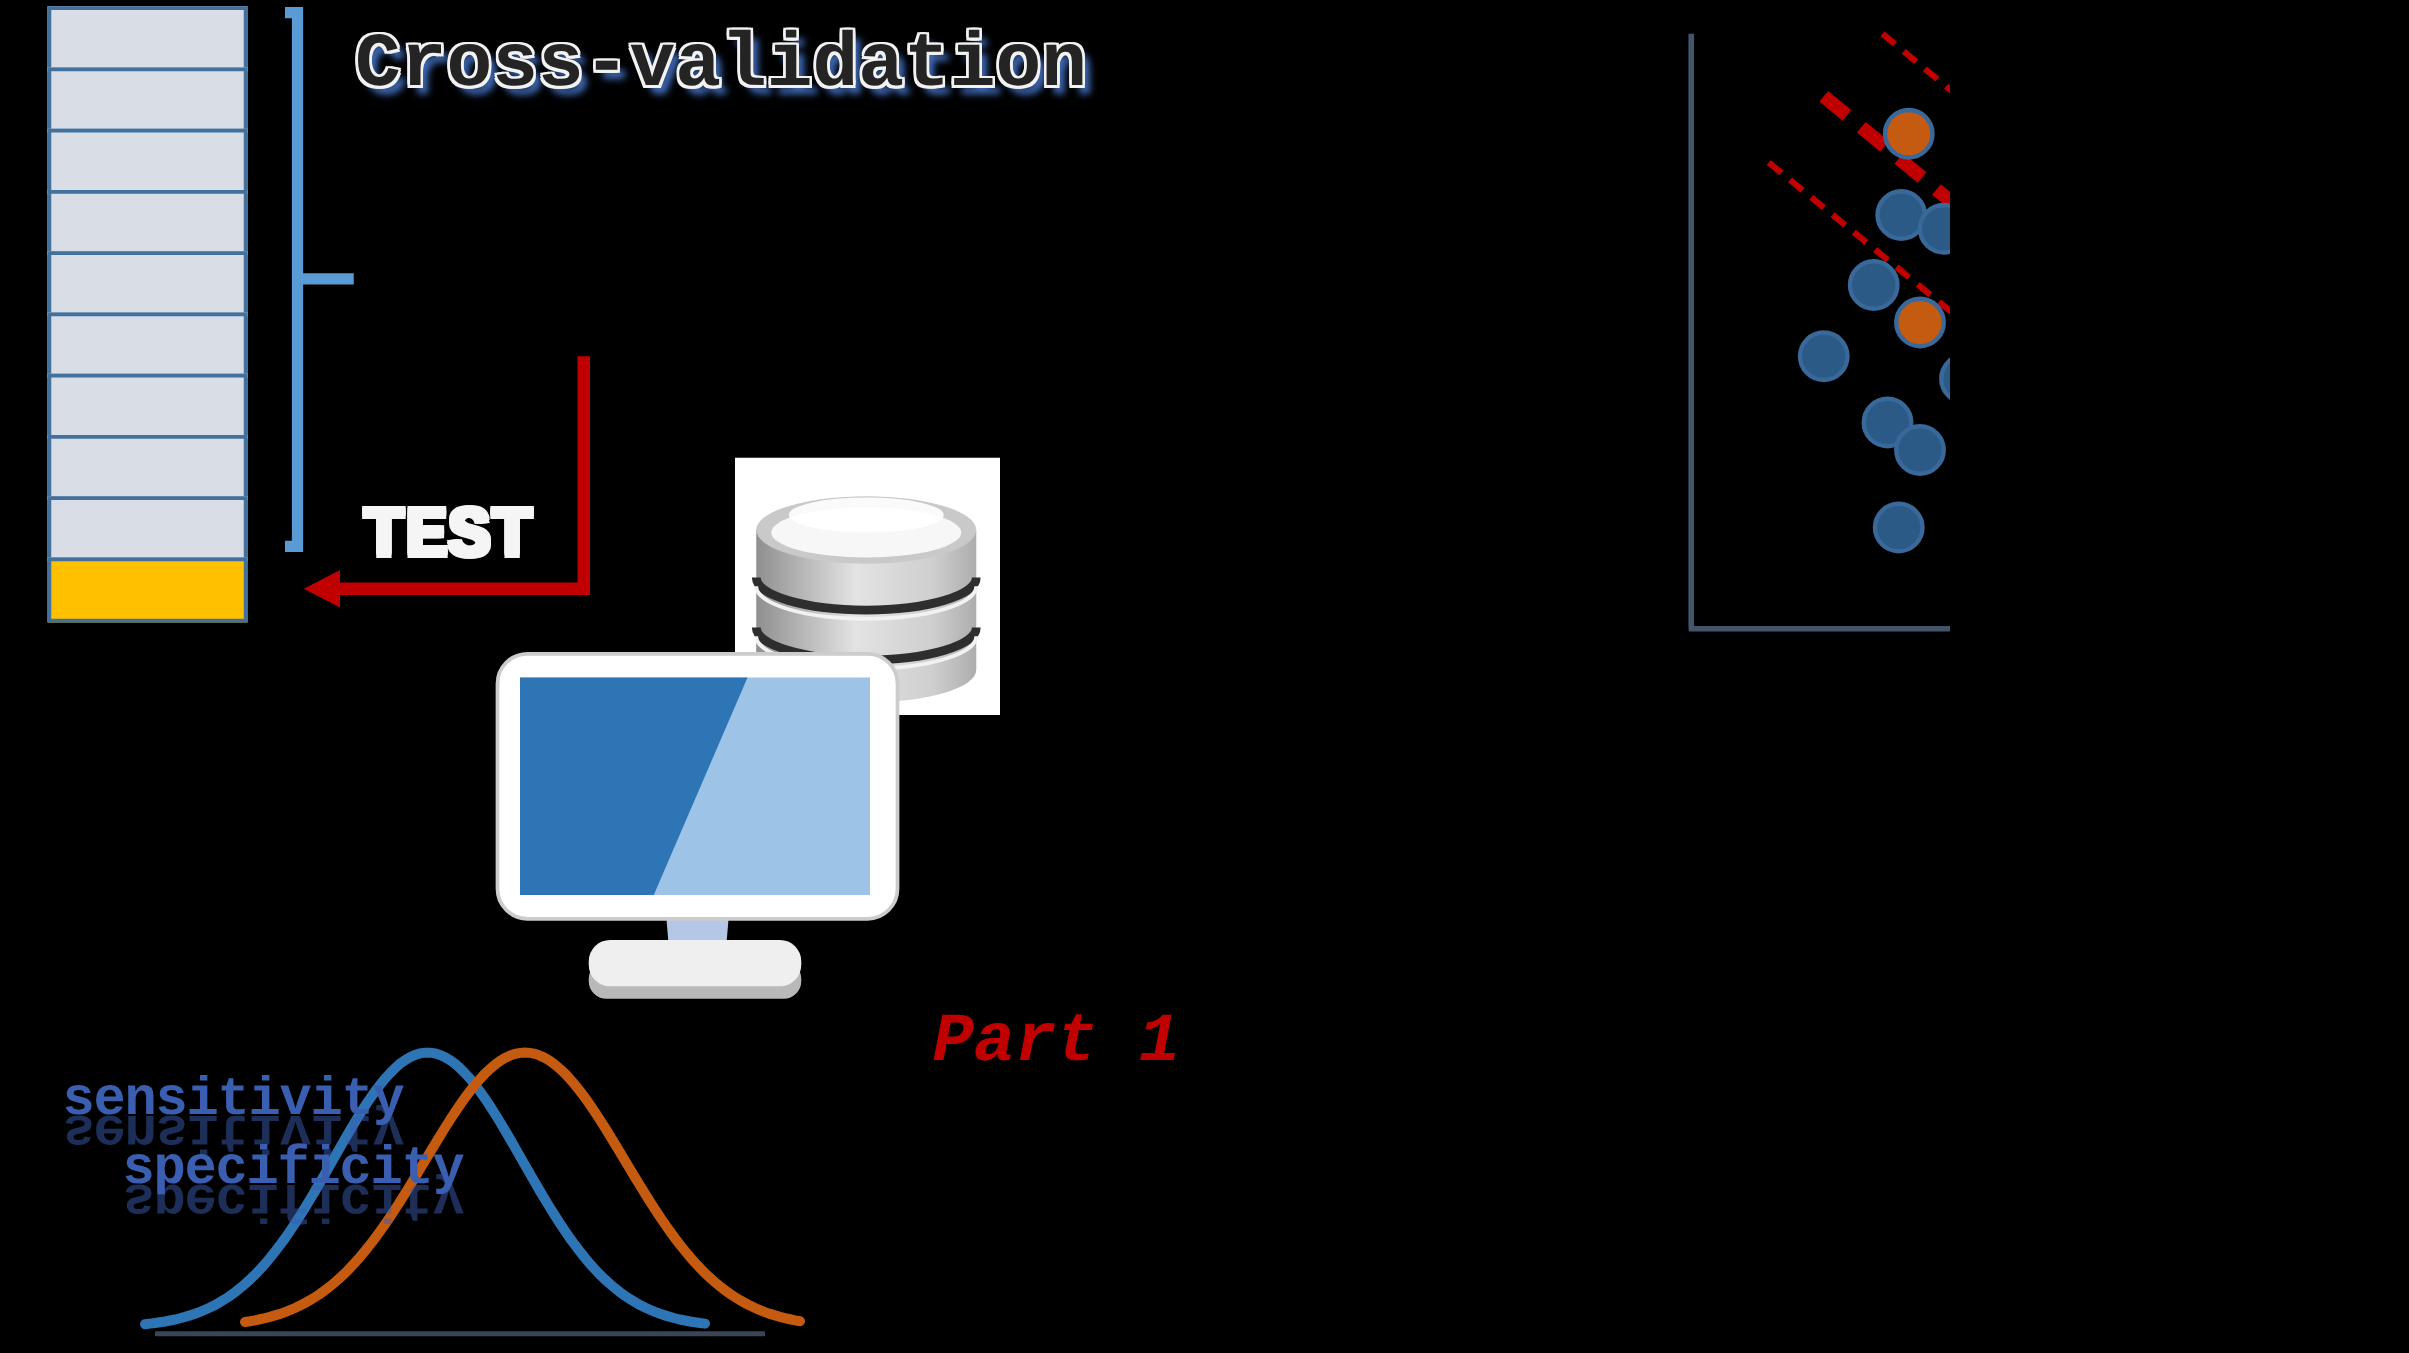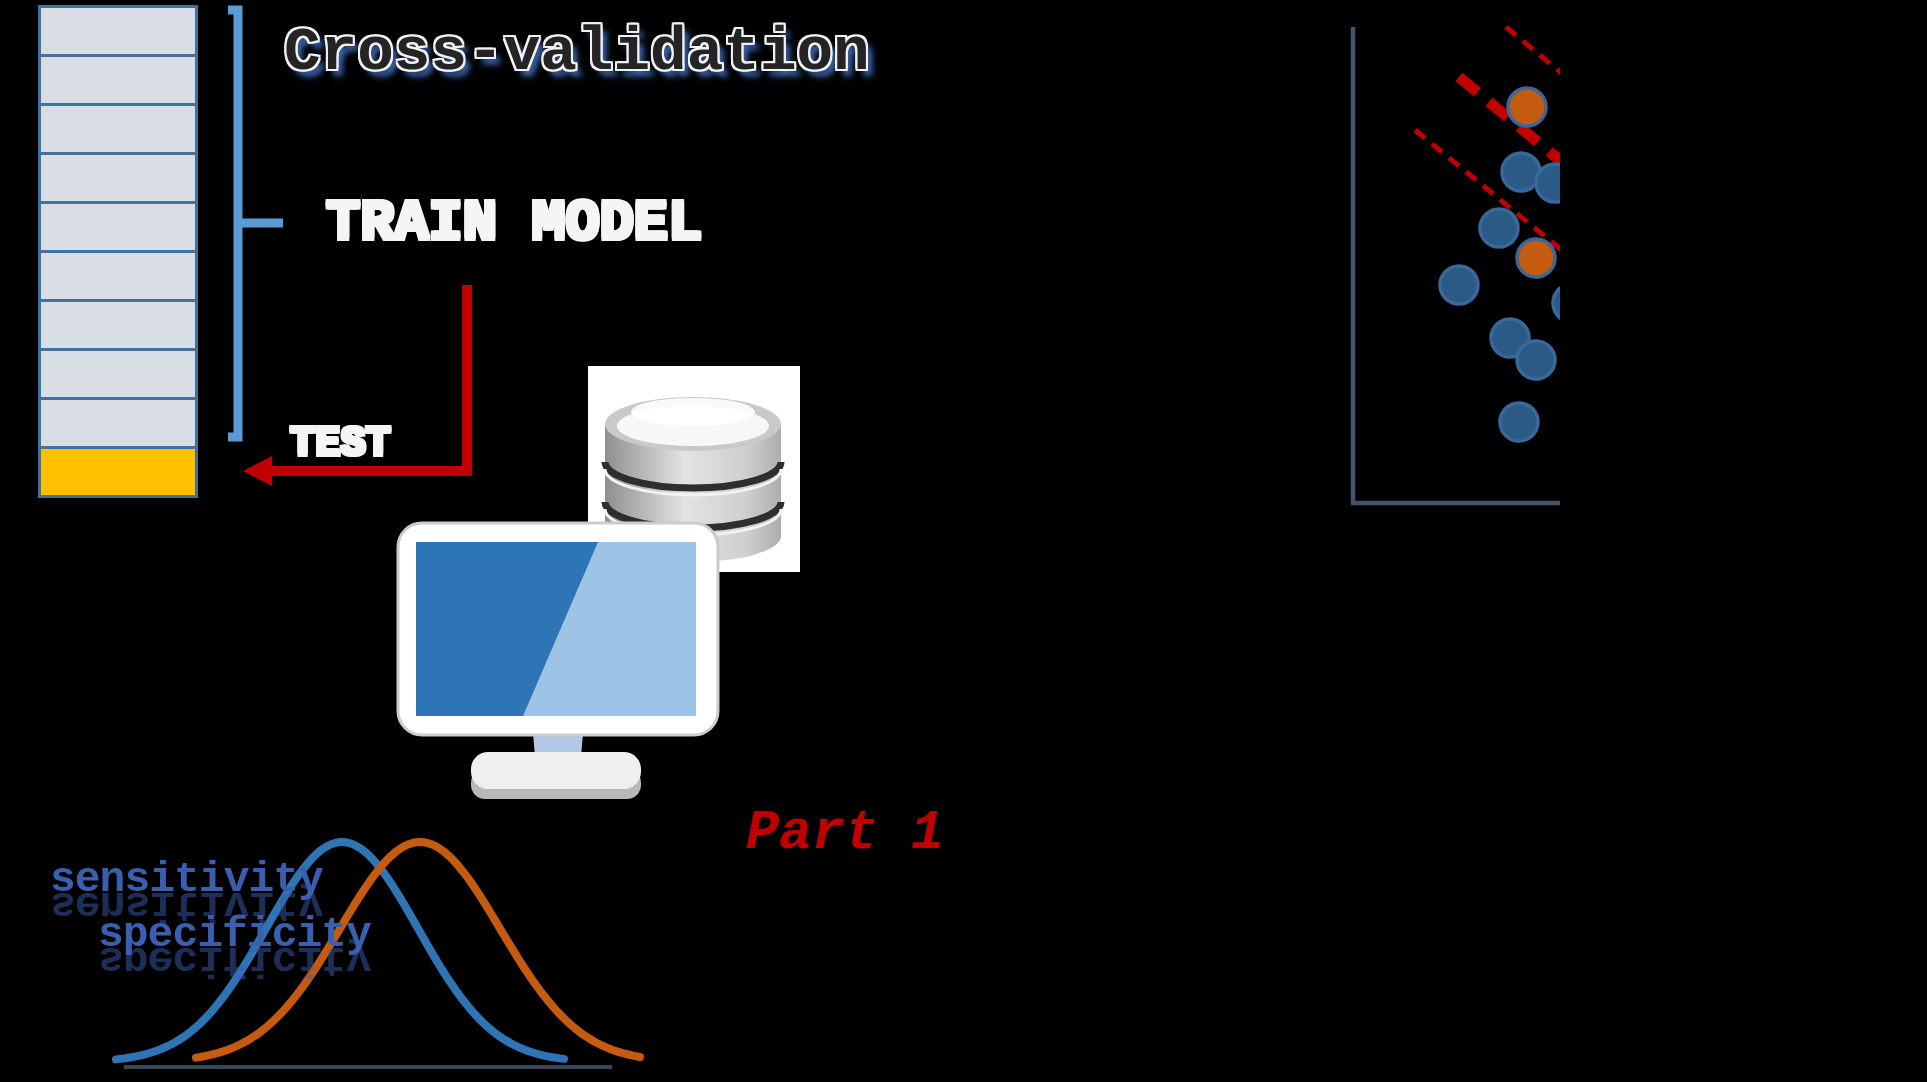--- a/index.html
+++ b/index.html
@@ -21,21 +21,21 @@
       6px 7px 6px rgba(68,114,196,.95);}
   .engraved{font-weight:bold;color:#b0b0b0;
     text-shadow:-2px -2px 0 #f5f5f5,2px -2px 0 #f5f5f5,-2px 2px 0 #f5f5f5,2px 2px 0 #f5f5f5,
       -2px 0 0 #f5f5f5,2px 0 0 #f5f5f5,0 -2px 0 #f5f5f5,0 2px 0 #f5f5f5,
       5px 5px 4px rgba(0,0,0,.85);}
   @supports (-webkit-background-clip:text){
     .engraved{background:repeating-linear-gradient(180deg,#d9d9d9 0 3px,#8c8c8c 3px 6px);
       -webkit-background-clip:text;background-clip:text;color:transparent;}
   }
   #train-model-label{left:326px;top:196px;font-size:57px;}
-  #test-label{left:290px;top:423px;font-size:42px;}
+  #test-label{left:290px;top:402px;font-size:57px;}
   #cross-validation-title{left:284px;top:22px;}
   #part-label{left:746px;top:806px;font-size:55px;font-weight:bold;font-style:italic;color:#c00000;}
 
   .rlabel{position:absolute;line-height:1;font-weight:bold;color:#3a5fb0;white-space:nowrap;}
   .rlabel .mirror{position:absolute;left:0;top:0.58em;width:100%;transform:scaleY(-1);
                   opacity:.5;filter:blur(0.6px);}
   #sensitivity-label{left:50px;top:858px;font-size:43px;letter-spacing:-1px;}
   #specificity-label{left:50px;top:913px;font-size:43px;letter-spacing:-1px;margin-left:48px;}
   #roc-label{left:1772px;top:948px;font-size:54px;color:#3b5cad;}
 
@@ -126,21 +126,20 @@
       </g>
 
     <g id="roc-group">
         <line x1="1592" y1="1059" x2="1845" y2="1059" stroke="#2b3648" stroke-width="5"></line>
         <line x1="1592" y1="1057" x2="1842" y2="806" stroke="#5b9bd5" stroke-width="2.5"></line>
         <path d="M1592 1058 L1599 1020 L1606 990 L1615 963 L1626 935 L1640 913 L1658 888 L1677 867 L1700 841 L1723 822 L1742 814 L1757 807 L1777 802 L1807 799 L1828 800 L1843 806" fill="none" stroke="#3a6ea5" stroke-width="7" stroke-linecap="round" stroke-linejoin="round"></path>
       </g>
   </svg>
 
   <div id="cross-validation-title" class="abs title-text">Cross-validation</div>
-  <div id="train-model-label" class="abs engraved">TRAIN MODEL</div>
   <div id="test-label" class="abs engraved">TEST</div>
   <div id="part-label" class="abs">Part 1</div>
 
   <div id="sensitivity-label" class="rlabel">
     <span>sensitivity</span>
     <span class="mirror">sensitivity</span>
   </div>
   <div id="specificity-label" class="rlabel">
     <span>specificity</span>
     <span class="mirror">specificity</span>

